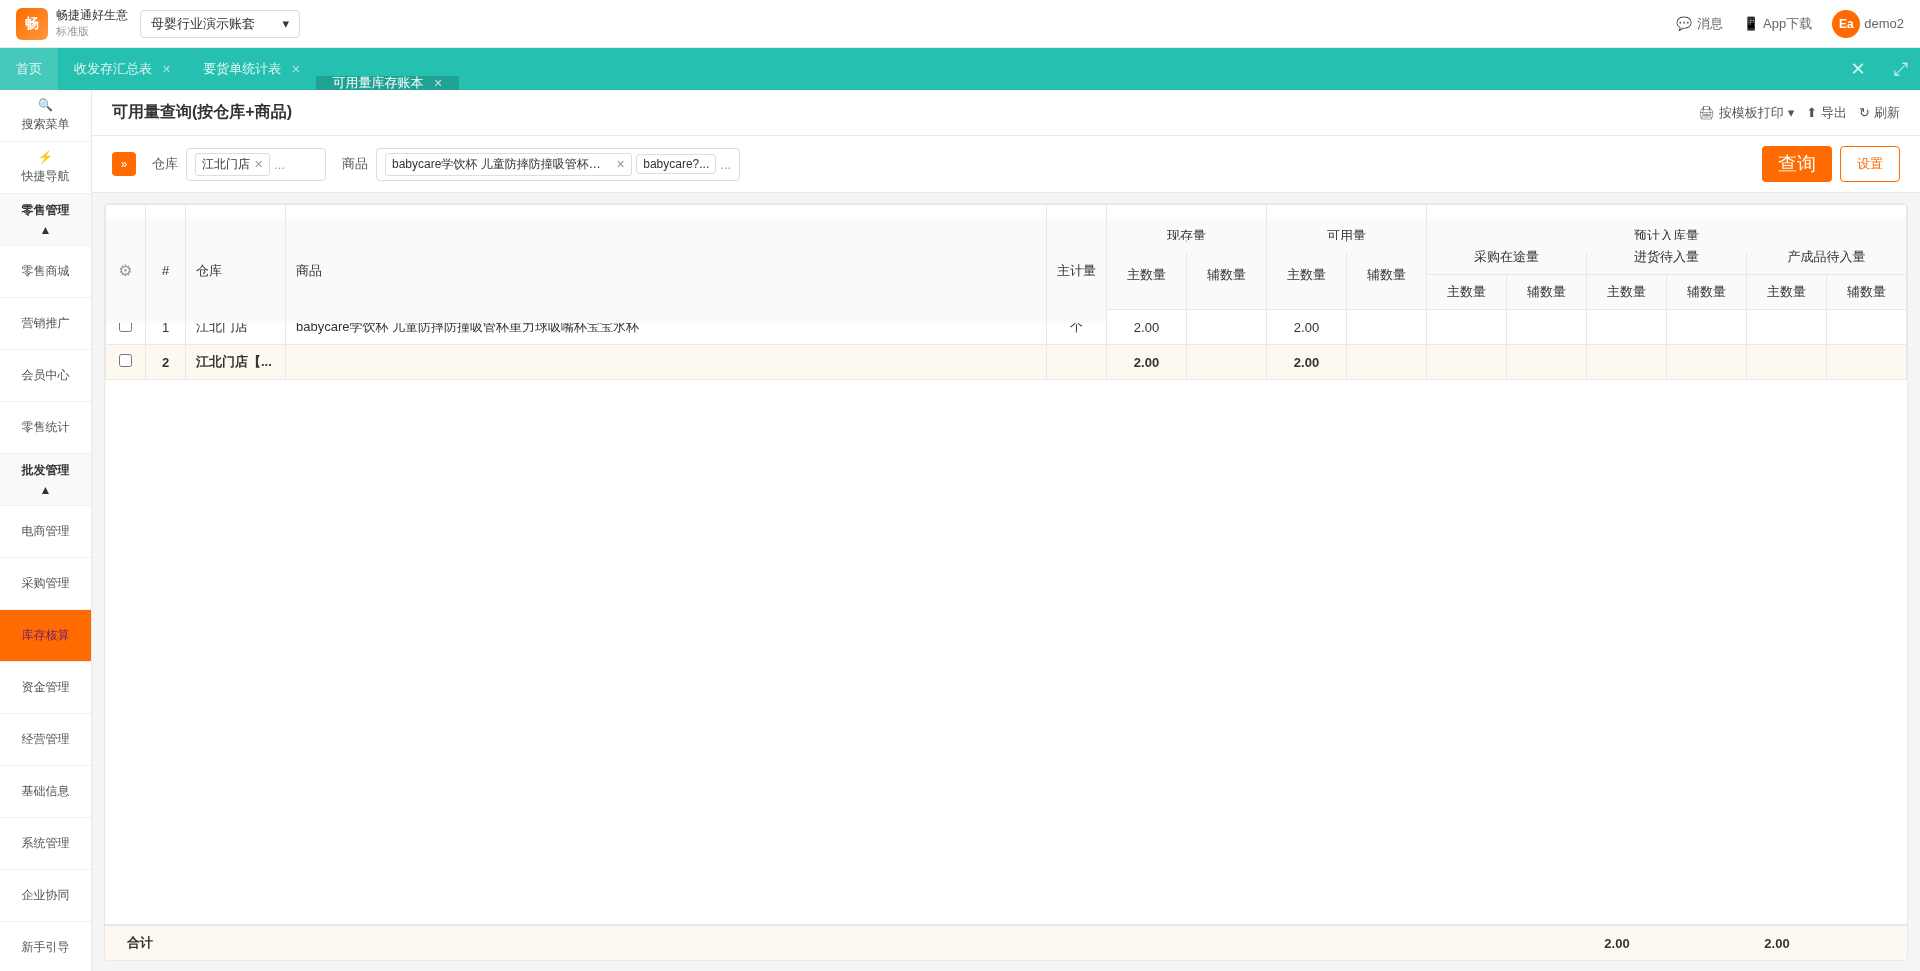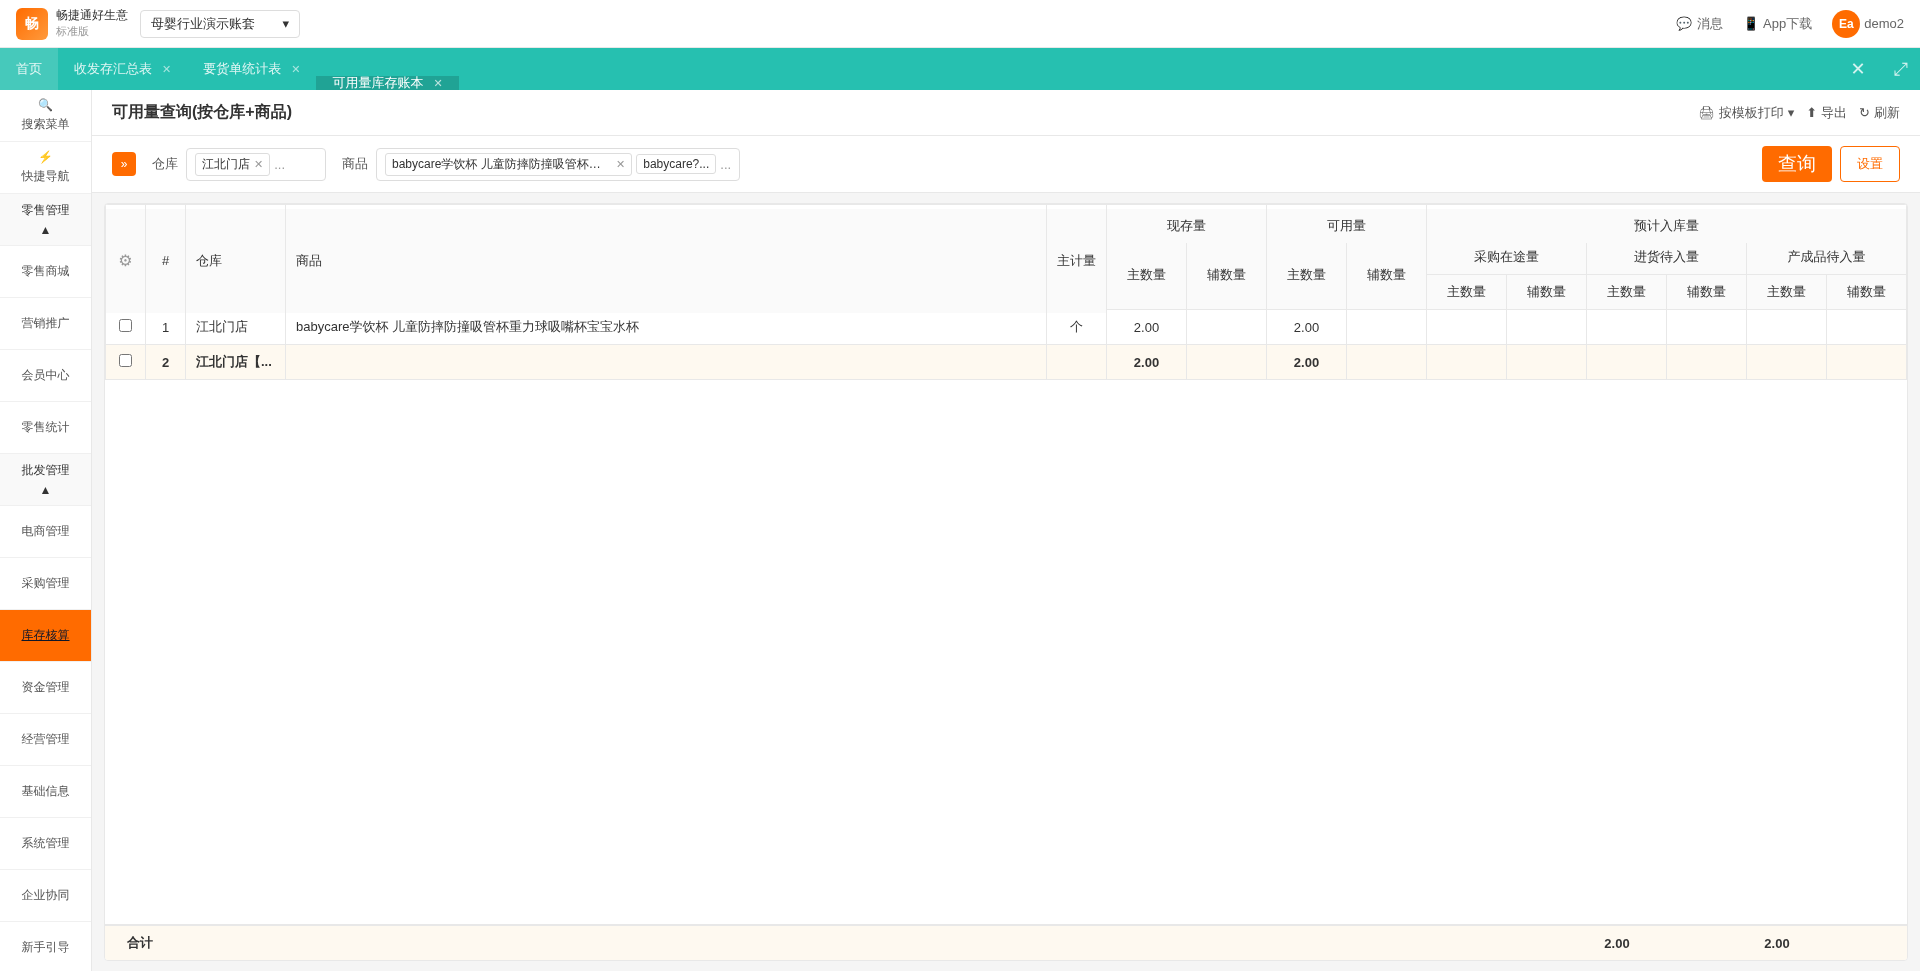--- a/index.html
+++ b/index.html
@@ -70,25 +70,25 @@
       justify-content: center;
       padding: 12px 8px;
       cursor: pointer;
       color: #555;
       font-size: 12px;
       border-bottom: 1px solid #f0f0f0;
       min-height: 52px;
       text-align: center;
       gap: 4px;
     }
-    .sidebar-item.active { background: #ff6b00; color: #0f172a; text-decoration: underline; }
+    .sidebar-item.active { background: #ff6b00; color: #701a75; }
     .sidebar-item.group-header {
       font-size: 12px;
       color: #333;
-      font-weight: normal;
+      font-weight: bold;
       background: #f9f9f9;
       justify-content: space-between;
       padding: 8px 10px;
     }
 
     
     .content {
       flex: 1;
       overflow: hidden;
       display: flex;
@@ -170,21 +170,21 @@
 
     thead tr th {
       background: #fafafa;
       border: 1px solid #e8e8e8;
       padding: 8px 10px;
       text-align: center;
       color: #333;
       font-weight: normal;
       white-space: nowrap;
       position: sticky;
-      top: 4px;
+      top: 14px;
       z-index: 2;
     }
     thead tr:first-child th { border-bottom: 1px solid #e8e8e8; }
 
     tbody tr td {
       border: 1px solid #e8e8e8;
       padding: 8px 10px;
       text-align: center;
       color: #333;
     }

